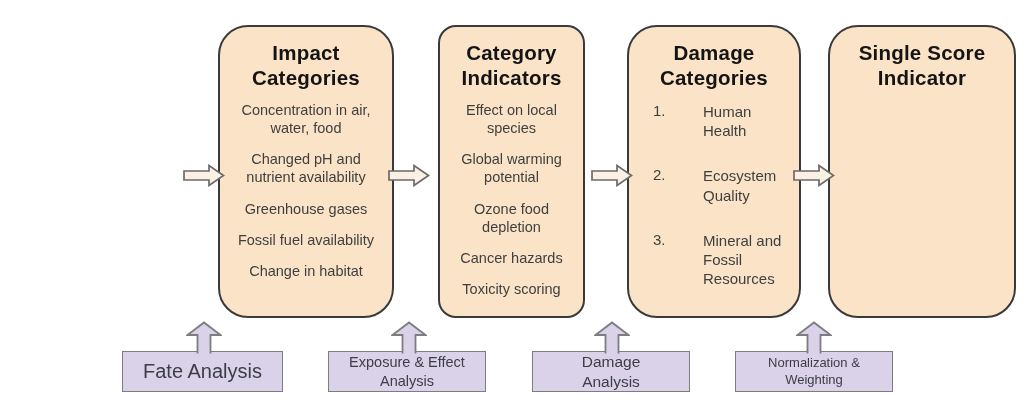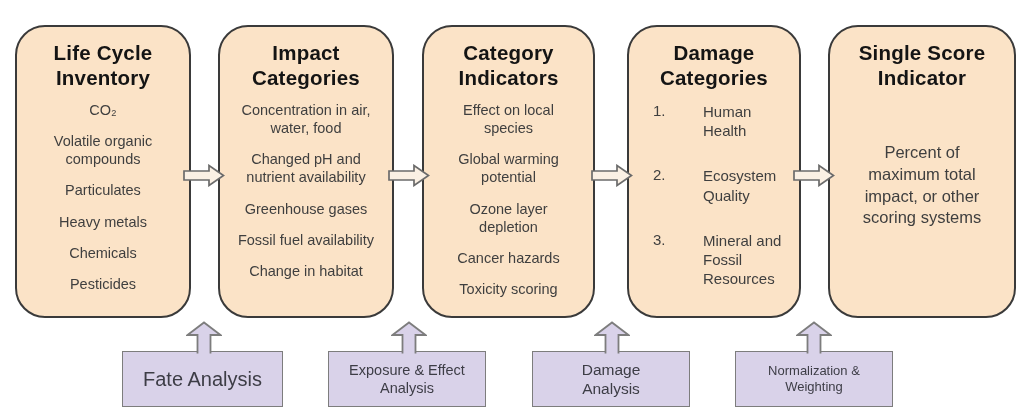--- a/index.html
+++ b/index.html
@@ -23,21 +23,21 @@
     border-radius: 30px;
     display: flex;
     flex-direction: column;
     align-items: center;
     text-align: center;
     padding: 13px 6px 10px;
     z-index: 1;
   }
   #stage-0 { left: 15px;  width: 176px; }
   #stage-1 { left: 218px; width: 176px; }
-  #stage-2 { left: 422px; width: 173px; }
+  #stage-2 { left: 438px; width: 147px; border-radius: 18px; }
   #stage-3 { left: 627px; width: 174px; }
   #stage-4 { left: 828px; width: 188px; }
 
   .stage-title {
     font-size: 20.5px;
     font-weight: bold;
     color: var(--title_text, #141414);
     line-height: 1.22;
     letter-spacing: 0.2px;
   }
@@ -118,21 +118,21 @@
     fill: var(--process_fill, #d9d2e9);
     stroke: var(--process_border, #7d7d7d);
     stroke-width: 1.8;
     stroke-linejoin: miter;
   }
 
   
   .process {
     position: absolute;
     top: 351px;
-    height: 56px;
+    height: 41px;
     box-sizing: border-box;
     background: var(--process_fill, #d9d2e9);
     border: 1.5px solid var(--process_border, #7d7d7d);
     display: flex;
     align-items: center;
     justify-content: center;
     text-align: center;
     color: var(--process_text, #3d3d46);
     line-height: 1.25;
     z-index: 2;
@@ -143,49 +143,38 @@
   #process-3 { left: 735px; width: 158px; font-size: 13px; }
   #process-1 .process-label { max-width: 140px; }
   #process-2 .process-label { max-width: 80px; }
   #process-3 .process-label { max-width: 132px; }
 </style>
 </head>
 <body>
 
 <div class="canvas">
 
-  <div class="stage" id="stage-0">
-    <div class="stage-title">Life Cycle Inventory</div>
-    <div class="stage-items">
-        <div class="stage-item">CO₂</div>
-        <div class="stage-item">Volatile organic compounds</div>
-        <div class="stage-item">Particulates</div>
-        <div class="stage-item">Heavy metals</div>
-        <div class="stage-item">Chemicals</div>
-        <div class="stage-item">Pesticides</div>
-      </div>
-  </div>
 
   <div class="stage" id="stage-1">
     <div class="stage-title">Impact Categories</div>
     <div class="stage-items">
         <div class="stage-item">Concentration in air, water, food</div>
         <div class="stage-item">Changed pH and nutrient availability</div>
         <div class="stage-item">Greenhouse gases</div>
         <div class="stage-item">Fossil fuel availability</div>
         <div class="stage-item">Change in habitat</div>
       </div>
   </div>
 
   <div class="stage" id="stage-2">
     <div class="stage-title">Category Indicators</div>
     <div class="stage-items">
         <div class="stage-item">Effect on local species</div>
         <div class="stage-item">Global warming potential</div>
-        <div class="stage-item">Ozone layer depletion</div>
+        <div class="stage-item">Ozone food depletion</div>
         <div class="stage-item">Cancer hazards</div>
         <div class="stage-item">Toxicity scoring</div>
       </div>
   </div>
 
   <div class="stage" id="stage-3">
     <div class="stage-title">Damage Categories</div>
     <div class="stage-numbered">
         <div class="num-row">
           <span class="num-col">1.</span>
@@ -197,21 +186,20 @@
         </div>
         <div class="num-row">
           <span class="num-col">3.</span>
           <span class="num-label">Mineral and Fossil Resources</span>
         </div>
       </div>
   </div>
 
   <div class="stage" id="stage-4">
     <div class="stage-title">Single Score Indicator</div>
-    <div class="stage-desc">Percent of maximum total impact, or other scoring systems</div>
   </div>
 
   <svg class="arrow-right" id="arrow-right-0" viewBox="0 0 42 23">
       <path d="M1,7 L26,7 L26,1.5 L40.5,11.5 L26,21.5 L26,16 L1,16 Z"></path>
     </svg>
   <svg class="arrow-right" id="arrow-right-1" viewBox="0 0 42 23">
       <path d="M1,7 L26,7 L26,1.5 L40.5,11.5 L26,21.5 L26,16 L1,16 Z"></path>
     </svg>
   <svg class="arrow-right" id="arrow-right-2" viewBox="0 0 42 23">
       <path d="M1,7 L26,7 L26,1.5 L40.5,11.5 L26,21.5 L26,16 L1,16 Z"></path>

